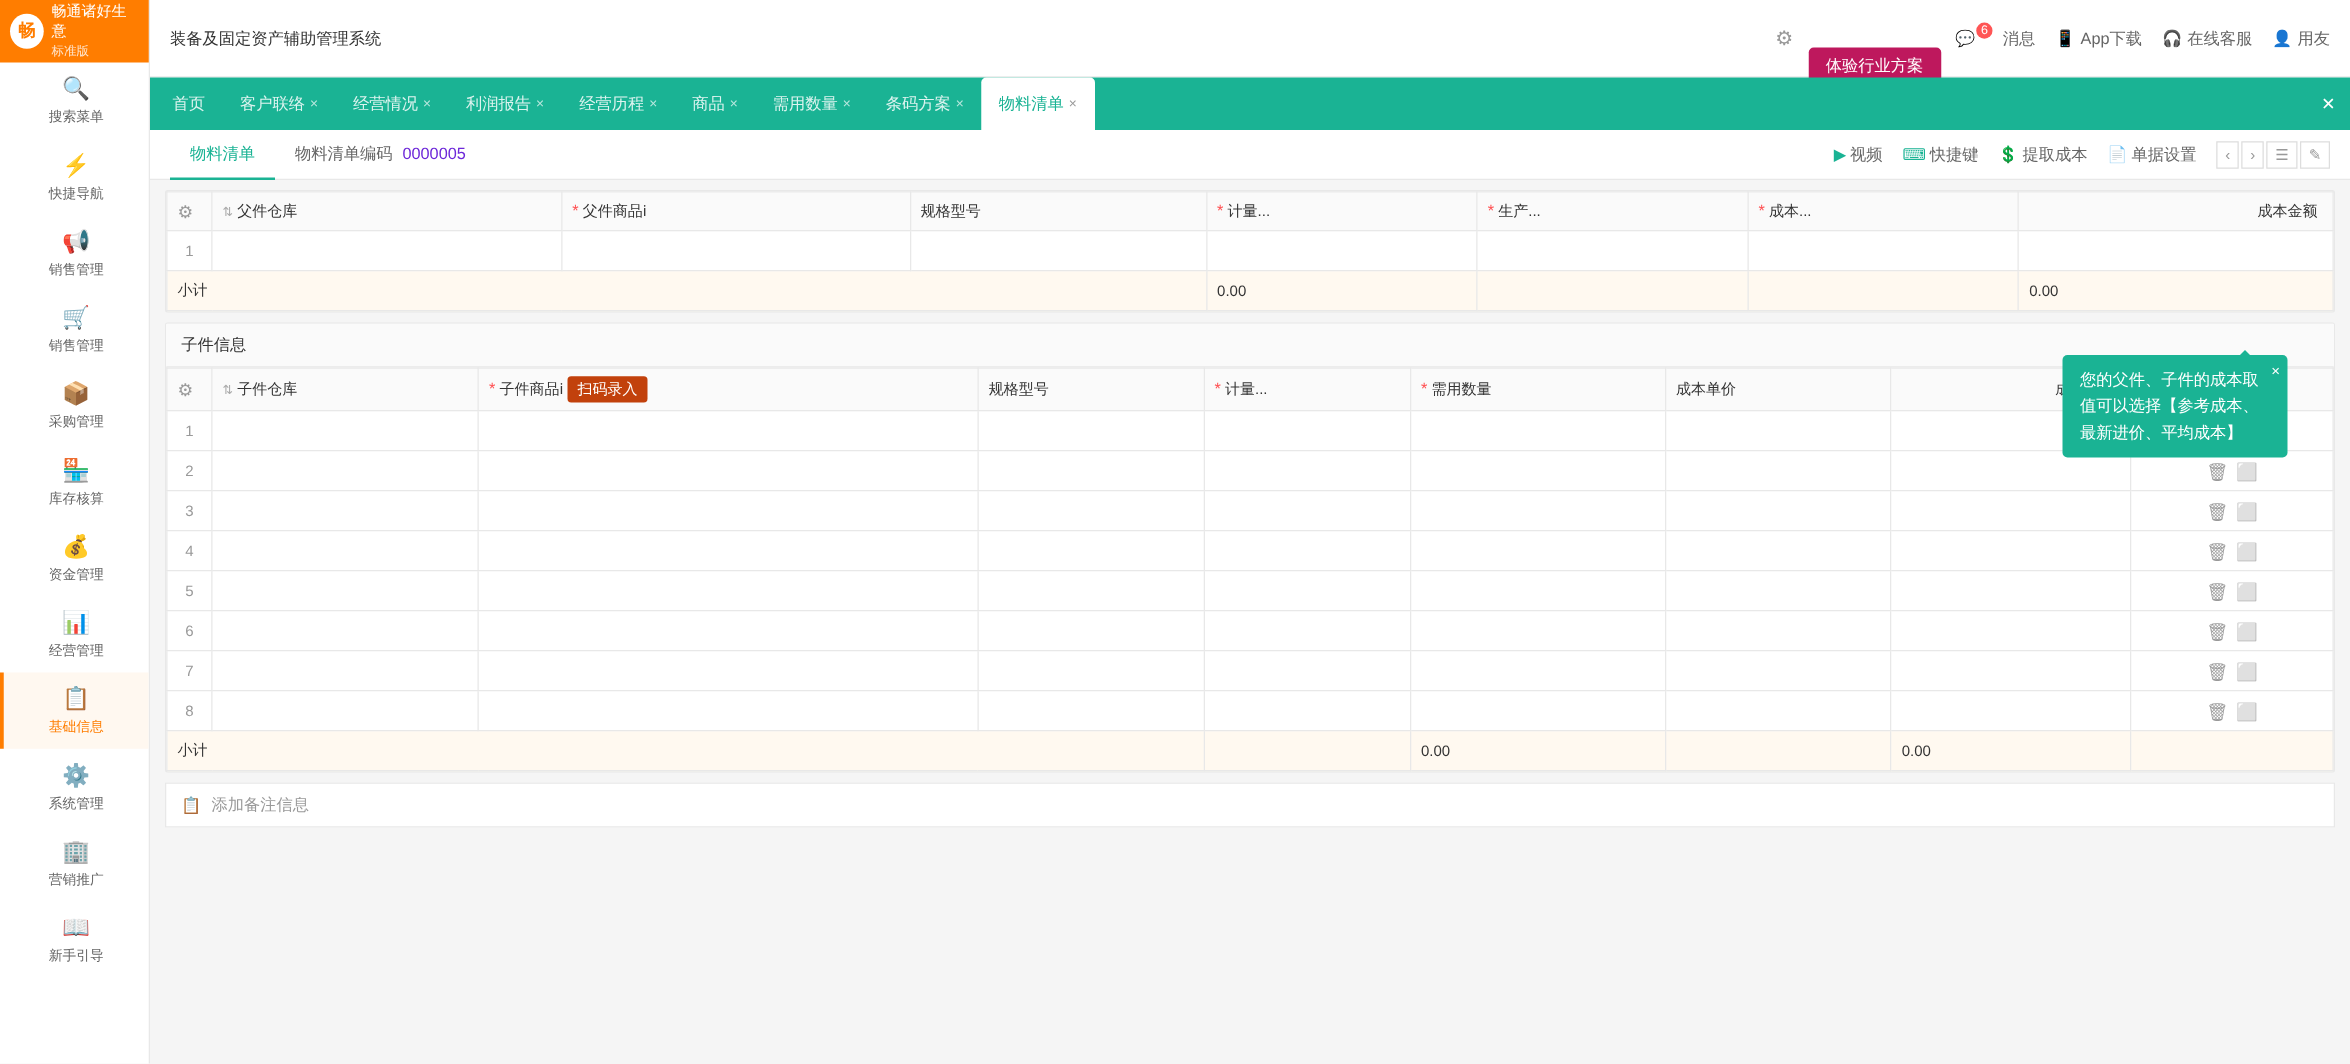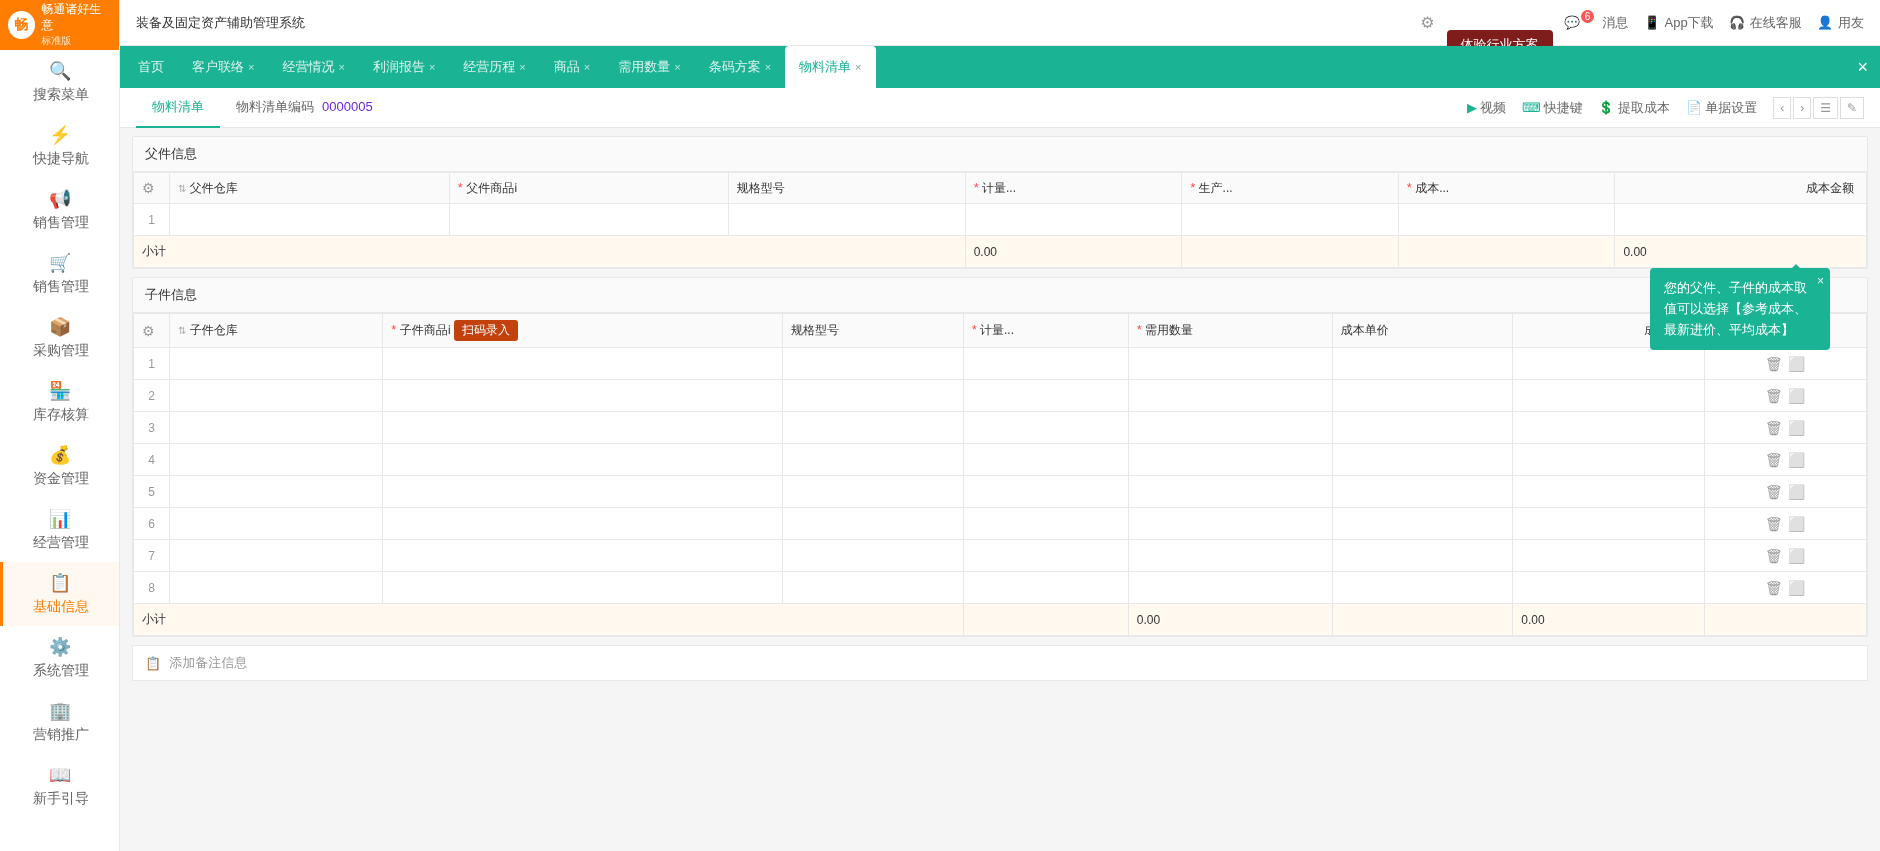--- a/index.html
+++ b/index.html
@@ -43,39 +43,39 @@
       flex-direction: column;
       align-items: center;
       padding: 10px 8px;
       cursor: pointer;
       color: #666;
       gap: 4px;
       border-left: 3px solid transparent;
     }
     .sidebar-item.active { background: #fff8f0; color: #ff7d00; border-left-color: #ff7d00; }
     .sidebar-item-icon { font-size: 18px; }
-    .sidebar-item-label { font-size: 14px; text-align: left; }
+    .sidebar-item-label { font-size: 11px; text-align: left; }
 
     
     .main { flex: 1; display: flex; flex-direction: column; overflow: hidden; }
 
     
     .topbar {
       background: #fff;
-      height: 46px;
+      height: 62px;
       display: flex;
       align-items: center;
       padding: 0 16px;
       border-bottom: 1px solid #e8e8e8;
       gap: 12px;
     }
     .topbar-title { font-size: 13px; color: #333; flex: 1; }
     .topbar-gear { color: #999; font-size: 16px; cursor: pointer; }
     .topbar-btn {
-      background: #7f1d1d;
+      background: #be185d;
       color: #fff;
       border: none;
       border-radius: 4px;
       padding: 6px 14px;
       cursor: pointer;
       font-size: 13px;
       margin-top: 45px;
     }
     .topbar-right {
       display: flex;
@@ -415,21 +415,20 @@
 
   <div class="content">
     <div class="content-inner">
 
       <div class="tooltip-box">
         <span class="tooltip-close">×</span>
         <span>您的父件、子件的成本取值可以选择【参考成本、最新进价、平均成本】</span>
       </div>
 
       <div class="section">
-        <div class="section-title">父件信息</div>
         <table class="data-table">
           <thead>
             <tr>
               <th style="width:36px;"><span class="th-gear">⚙</span></th>
               <th><span class="th-sort">⇅</span> 父件仓库</th>
               <th><span class="required">*</span> 父件商品ℹ</th>
               <th>规格型号</th>
               <th><span class="required">*</span> 计量...</th>
               <th><span class="required">*</span> 生产...</th>
               <th><span class="required">*</span> 成本...</th>

